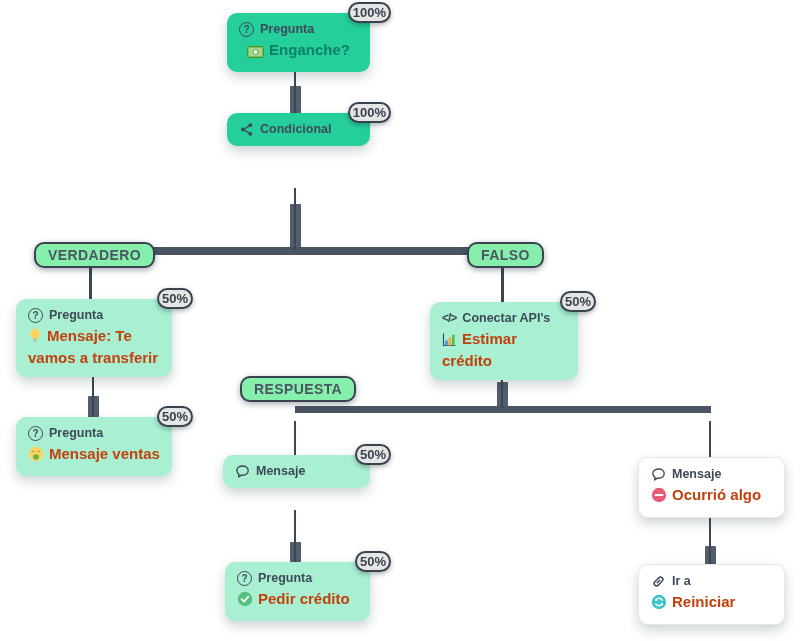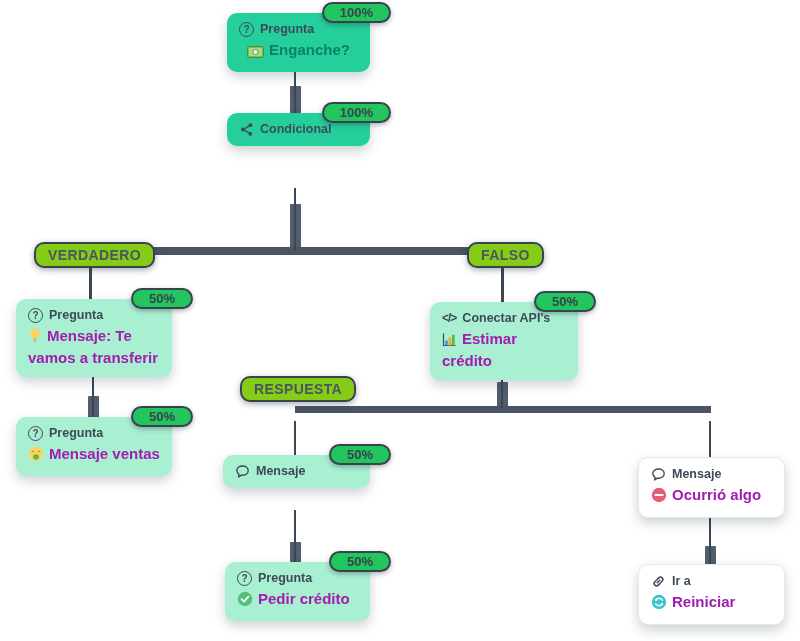--- a/index.html
+++ b/index.html
@@ -14,37 +14,37 @@
   .dot{position:absolute;width:7px;height:7px;border-radius:50%;background:#3c4755;z-index:1;}
   
   .node{
     position:absolute;border-radius:10px;padding:9px 12px;box-sizing:border-box;
     box-shadow:0 5px 12px rgba(25,50,60,.22);z-index:2;
   }
   .node.green{background:#25cf9c;}
   .node.light{background:#a9efd2;}
   .node.white{background:#ffffff;border:1px solid #e4e8ec;}
   .trow{display:flex;align-items:center;gap:6px;font-size:12.5px;font-weight:700;color:#3e4a59;line-height:1.2;}
-  .title{margin-top:4px;font-size:15px;font-weight:700;color:#a21caf;line-height:1.26;}
+  .title{margin-top:4px;font-size:15px;font-weight:700;color:#c2410c;line-height:1.26;}
   .node.green .title{color:#0d8066;text-align:center;}
   .title .tic{display:inline-block;vertical-align:-3px;margin-right:5px;}
   
   .qicon{width:15px;height:15px;min-width:15px;border:1.6px solid #3e4a59;border-radius:50%;
     display:inline-flex;align-items:center;justify-content:center;
     font-size:10px;font-weight:700;color:#3e4a59;box-sizing:border-box;}
   .codeicon{font-size:12px;font-weight:700;color:#3e4a59;letter-spacing:-1px;}
   
   .badge{
-    position:absolute;top:-11px;right:-21px;background:#22c55e;border:2px solid #39434f;
-    border-radius:13px;padding:1px 16px;font-size:13px;font-weight:700;color:#39434f;
+    position:absolute;top:-11px;right:-21px;background:#e5e5e5;border:2px solid #39434f;
+    border-radius:13px;padding:1px 3px;font-size:13px;font-weight:700;color:#39434f;
     box-shadow:0 2px 5px rgba(25,40,50,.35);z-index:4;white-space:nowrap;
   }
   
   .pill{
-    position:absolute;background:#84cc16;border:2px solid #39434f;border-radius:10px;
+    position:absolute;background:#86efac;border:2px solid #39434f;border-radius:10px;
     padding:3px 12px;font-size:14px;font-weight:700;color:#4b5663;letter-spacing:.4px;
     box-shadow:0 2px 6px rgba(25,40,50,.4);z-index:3;white-space:nowrap;
   }
 </style>
 </head>
 <body>
 
 <div class="canvas">
 
   <div class="ln thick" style="left:290px;top:86px;width:11px;height:28px;"></div>

